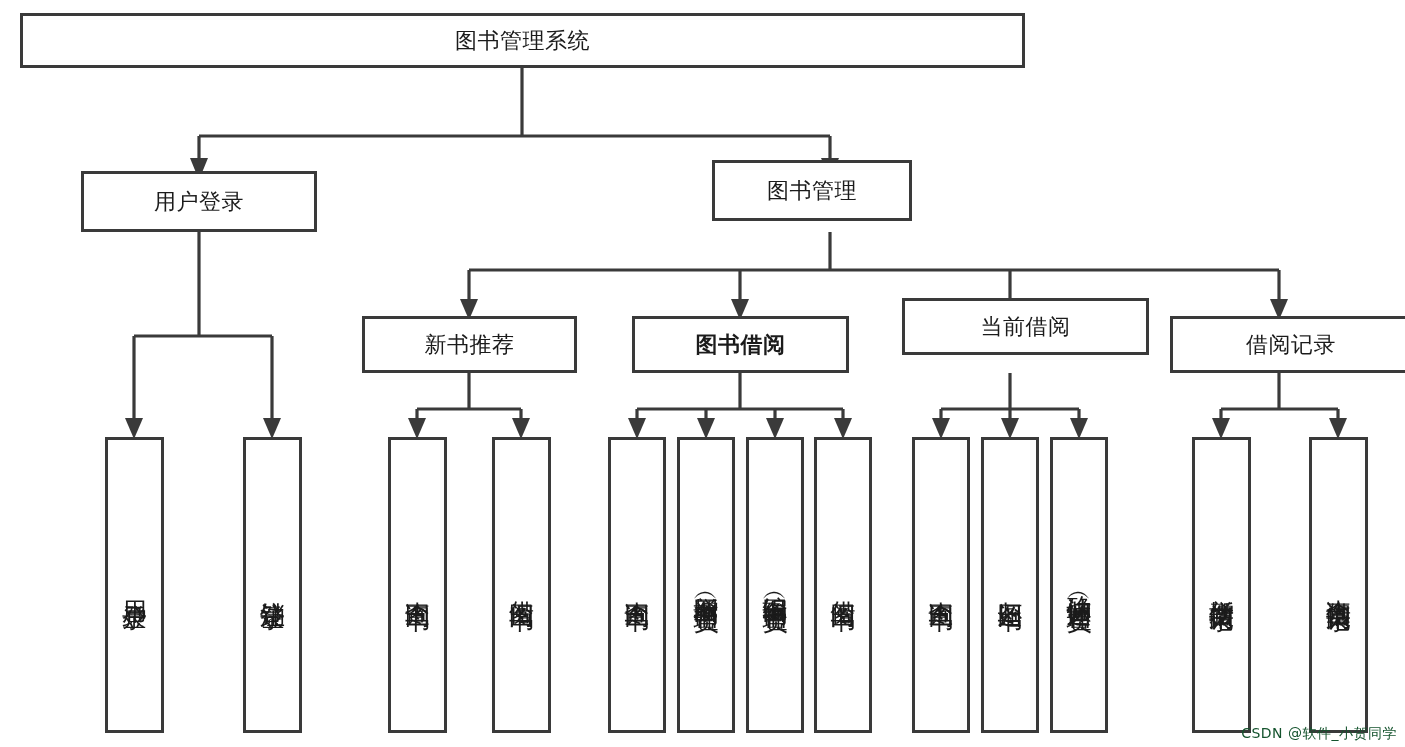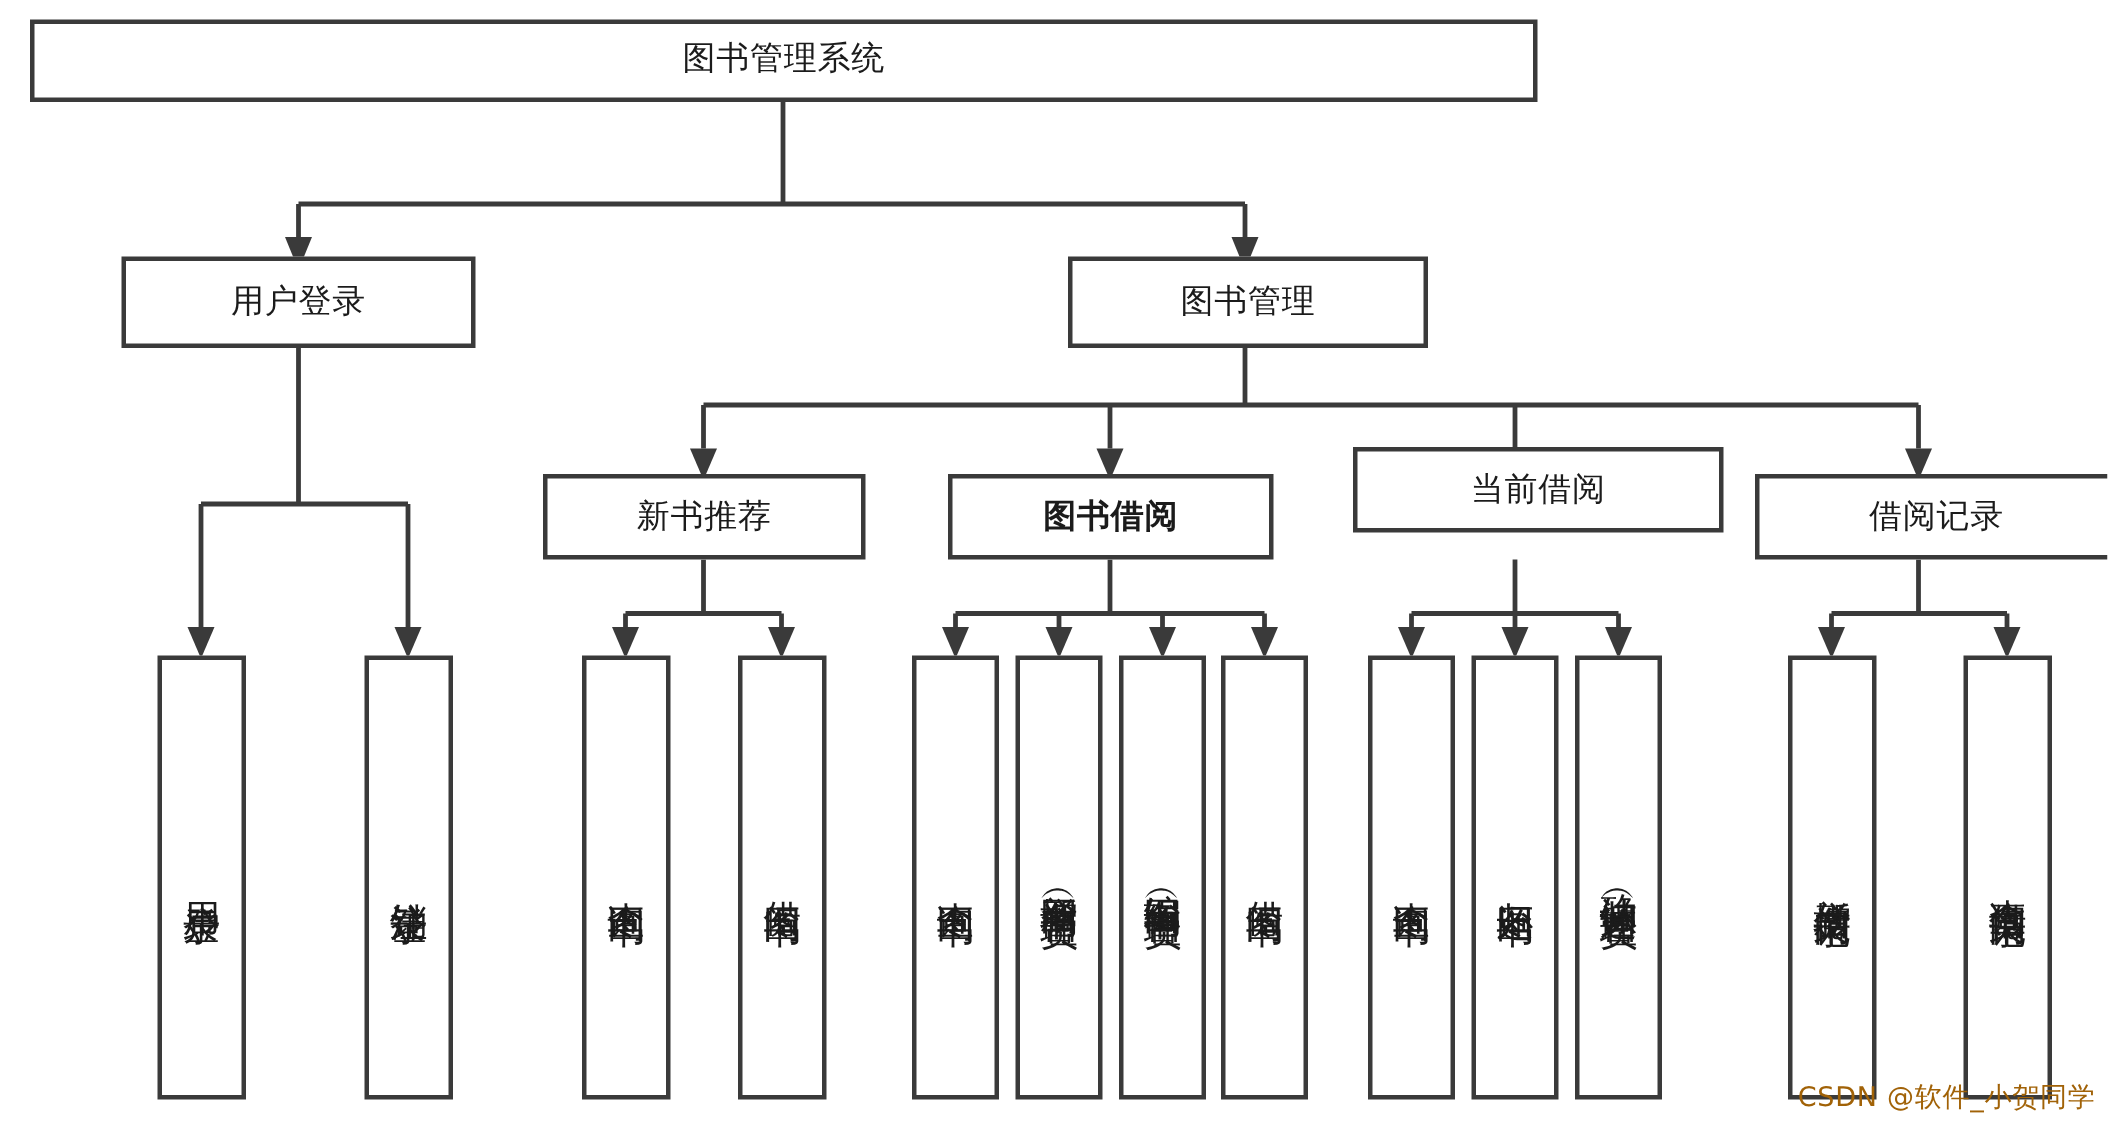--- a/index.html
+++ b/index.html
@@ -55,22 +55,22 @@
     text-orientation: upright;
     font-size: 25px;
     letter-spacing: 2px;
     line-height: 1.0;
     max-height: 268px;
   }
   .watermark {
     position: absolute;
     right: 8px;
     bottom: 4px;
-    font-size: 18px;
-    color: #a16207;
+    font-size: 14px;
+    color: #14532d;
     white-space: nowrap;
     letter-spacing: 0.5px;
   }
 </style>
 </head>
 <body>
 
 <div id="canvas">
 
   <svg id="wires" viewBox="0 0 1405 747" xmlns="http://www.w3.org/2000/svg">
@@ -144,28 +144,28 @@
 
       <path d="M 932 418 L 950 418 L 941 439 Z"></path>
       <path d="M 1001 418 L 1019 418 L 1010 439 Z"></path>
       <path d="M 1070 418 L 1088 418 L 1079 439 Z"></path>
 
       <path d="M 1212 418 L 1230 418 L 1221 439 Z"></path>
       <path d="M 1329 418 L 1347 418 L 1338 439 Z"></path>
     </g>
   </svg>
 
-  <div class="node h" style="left:20px; top:13px; width:1005px; height:55px;font-family:Liberation Mono, monospace;">
+  <div class="node h" style="left:20px; top:13px; width:1005px; height:55px;">
     <span class="lbl">图书管理系统</span>
   </div>
 
   <div class="node h" style="left:81px; top:171px; width:236px; height:61px;">
     <span class="lbl">用户登录</span>
   </div>
-  <div class="node h" style="left:712px; top:171px; width:240px; height:61px;">
+  <div class="node h" style="left:712px; top:160px; width:200px; height:61px;">
     <span class="lbl">图书管理</span>
   </div>
 
   <div class="node h" style="left:362px; top:316px; width:215px; height:57px;justify-content:center;">
     <span class="lbl">新书推荐</span>
   </div>
   <div class="node h" style="left:632px; top:316px; width:217px; height:57px;font-weight:bold;">
     <span class="lbl">图书借阅</span>
   </div>
   <div class="node h" style="left:902px; top:298px; width:247px; height:57px;">

